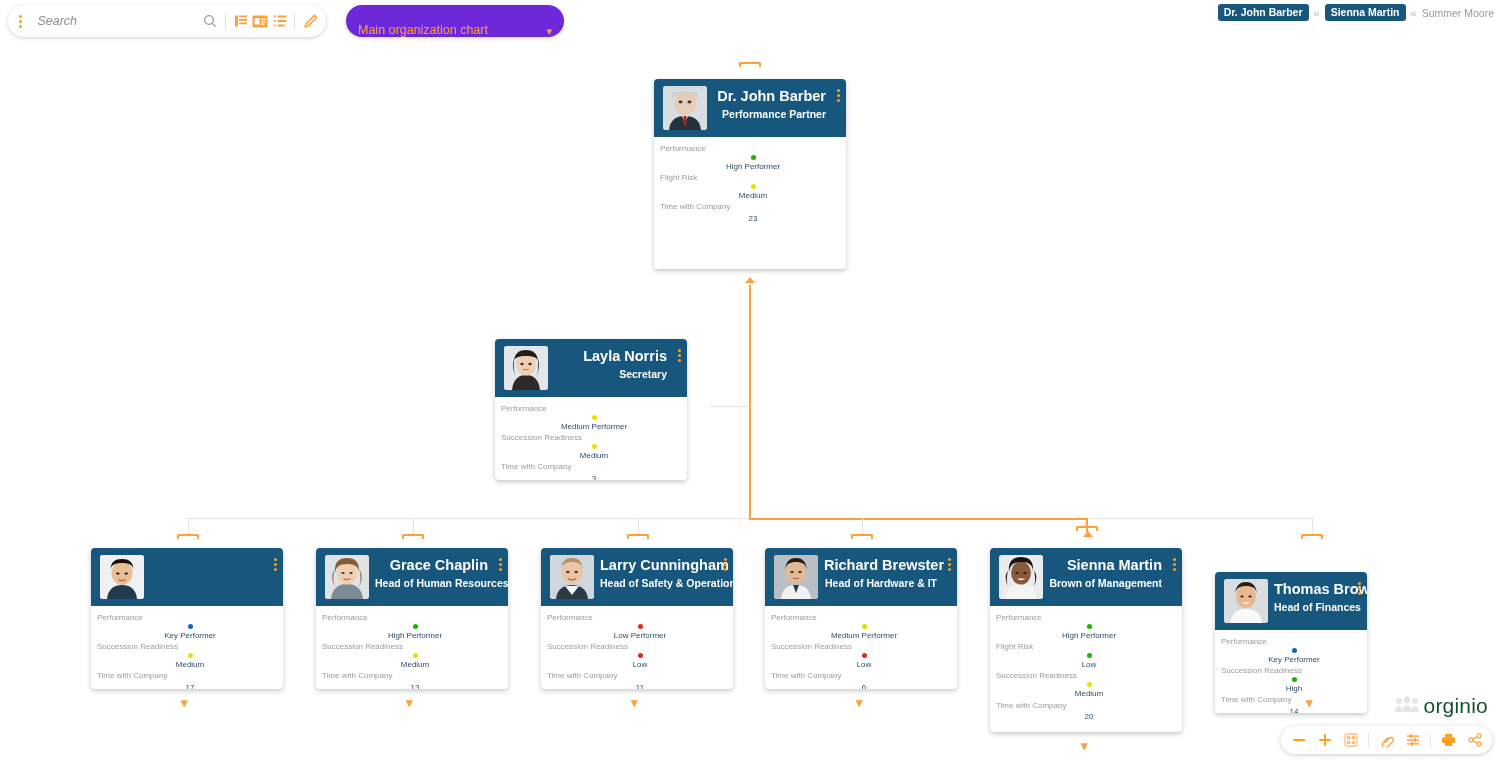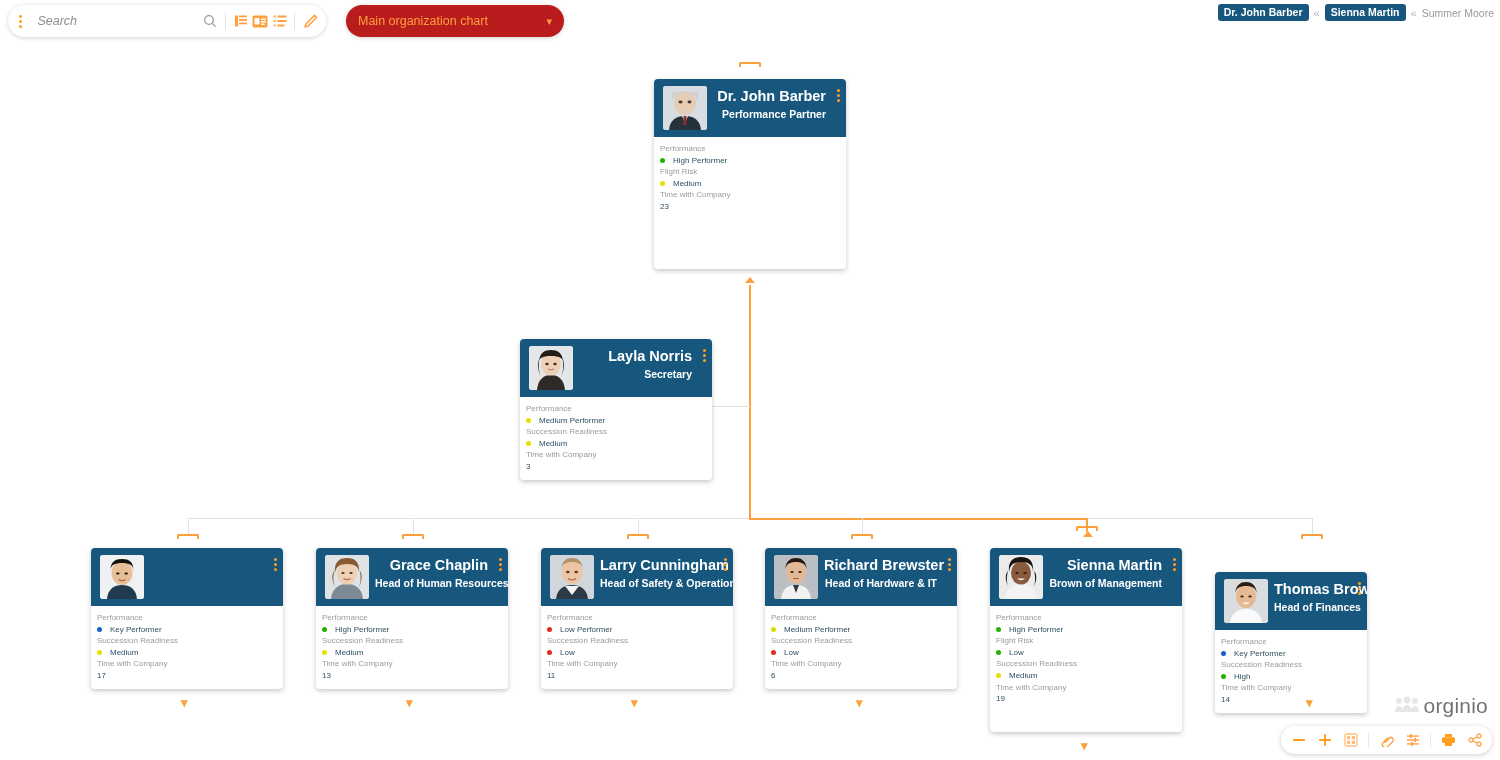--- a/index.html
+++ b/index.html
@@ -33,23 +33,23 @@
     font-style: italic;
   }
   .search-input::placeholder { color: #8d8d8d; }
   .tb-sep { width:1px; height:17px; background:#e2e2e2; margin:0 5px; }
   .tb-ico { width:20px; height:20px; display:flex; align-items:center; justify-content:center; cursor:pointer; }
   .tb-ico svg { display:block; }
 
   .chart-select {
     position: absolute; left: 346px; top: 5px;
     width: 218px; height: 32px;
-    background: #b91c1c; border-radius: 16px;
+    background: #6d28d9; border-radius: 16px;
     box-shadow: 0 1px 4px rgba(0,0,0,.18);
-    display: flex; align-items: center; padding: 0 12px;
+    display: flex; align-items: flex-end; padding: 0 12px;
     cursor: pointer;
   }
   .chart-select-label { flex:1; color:#FFA03C; font-size:12.5px; }
   .chev-dn { color:#FFA03C; font-size:11px; line-height:1; }
 
   
   .breadcrumb {
     position: absolute; right: 6px; top: 4px;
     display: flex; align-items: center; gap: 5px;
     font-size: 10.5px;
@@ -96,33 +96,33 @@
     flex:1; text-align:right; padding:9px 20px 0 6px;
     color:#fff; overflow:hidden;
   }
   .p-name { font-size:14.5px; font-weight:bold; line-height:1.15; white-space:nowrap; }
   .p-title { font-size:10.5px; font-weight:bold; line-height:1.4; margin-top:2px; white-space:nowrap; }
   .card-menu { position:absolute; right:6px; top:10px; cursor:pointer; }
   .card-menu i { width:3px;height:3px;border-radius:50%;background:#FF9E1B;display:block;margin-bottom:2px; }
 
   .card-body { padding:6px 0 0 6px; }
   .attr-label { font-size:8px; color:#9b9b9b; line-height:1.45; }
-  .attr-val { font-size:8px; color:#2f4f63; line-height:1.45; display:flex; align-items:center; gap:8px; }
+  .attr-val { font-size:8px; color:#2f4f63; line-height:1.45; display:flex; align-items:center; gap:1px;flex-direction:column; }
   .dot { width:5px; height:5px; border-radius:50%; display:inline-block; flex:0 0 auto; }
 
   .chev-expand {
     position:absolute; color:#FFA03C; font-size:13px; font-weight:bold;
     line-height:1; cursor:pointer;
   }
 
   
   .logo {
     position:absolute; right:12px; bottom:42px;
     display:flex; align-items:flex-start; gap:5px;
-    color:#737373; font-size:21px; letter-spacing:.2px;
+    color:#14532d; font-size:21px; letter-spacing:.2px;
   }
 
   
   .bottom-bar {
     position:absolute; right:8px; bottom:6px; height:28px;
     background:#fff; border-radius:14px;
     box-shadow:0 1px 5px rgba(0,0,0,.2);
     display:flex; align-items:center; padding:0 9px; gap:9px;
   }
   .bb-ico { width:17px;height:17px;display:flex;align-items:center;justify-content:center;cursor:pointer;color:#FF9E1B; }
@@ -257,21 +257,21 @@
           <span class="dot" style="background:#E8E000"></span>
           <span>Medium</span>
         </div>
       <div class="attr-label">Time with Company</div>
       <div class="attr-val">
           <span>23</span>
         </div>
     </div>
   </div>
 
-  <div class="card" style="left:520px; top:339px; width:192px; height:141px;">
+  <div class="card" style="left:495px; top:339px; width:192px; height:141px;">
     <div class="card-head">
       <div class="avatar">
         <svg viewBox="0 0 44 44">
             <rect width="44" height="44" fill="#e4e7ea"></rect>
             <path d="M8 44c1-11 7-15 14-15s13 4 14 15z" fill="#2f2a28"></path>
             <ellipse cx="22" cy="18" rx="10" ry="11.5" fill="#eccfb5"></ellipse>
             <path d="M10 17c0-9 4-13 12-13s12 4 12 13c0-5-3-7-12-7s-12 2-12 7z" fill="#241c18"></path>
             <path d="M10 14c-1 9 1 15 2 17-3-6-4-14-2-17z" fill="#241c18"></path>
             <path d="M34 14c1 9-1 15-2 17 3-6 4-14 2-17z" fill="#241c18"></path>
             <ellipse cx="18" cy="18" rx="1.7" ry="1.2" fill="#3a2a22"></ellipse>
@@ -511,21 +511,21 @@
           <span class="dot" style="background:#1FB300"></span>
           <span>Low</span>
         </div>
       <div class="attr-label">Succession Readiness</div>
       <div class="attr-val">
           <span class="dot" style="background:#E8E000"></span>
           <span>Medium</span>
         </div>
       <div class="attr-label">Time with Company</div>
       <div class="attr-val">
-          <span>19</span>
+          <span>20</span>
         </div>
     </div>
   </div>
   <div class="chev-expand" style="left:1081px; top:739px;">▾</div>
 
   <div class="card" style="left:1215px; top:548px; width:152px; height:141px;margin-top:24px;">
     <div class="card-head">
       <div class="avatar">
         <svg viewBox="0 0 44 44">
             <rect width="44" height="44" fill="#d9dde0"></rect>

